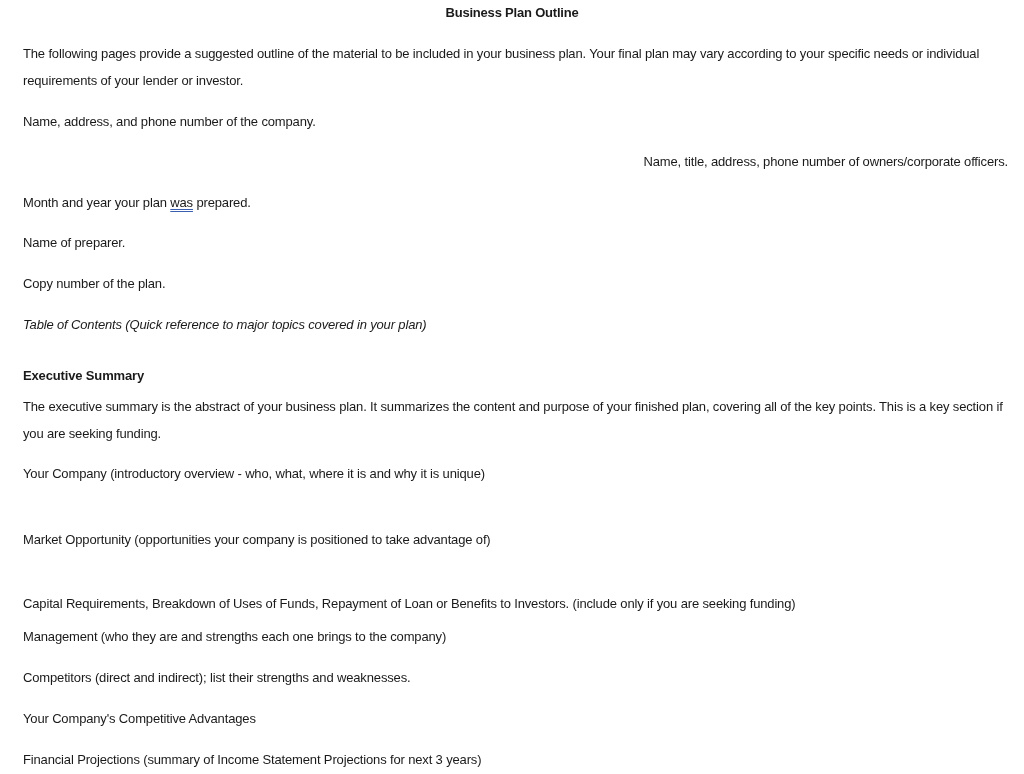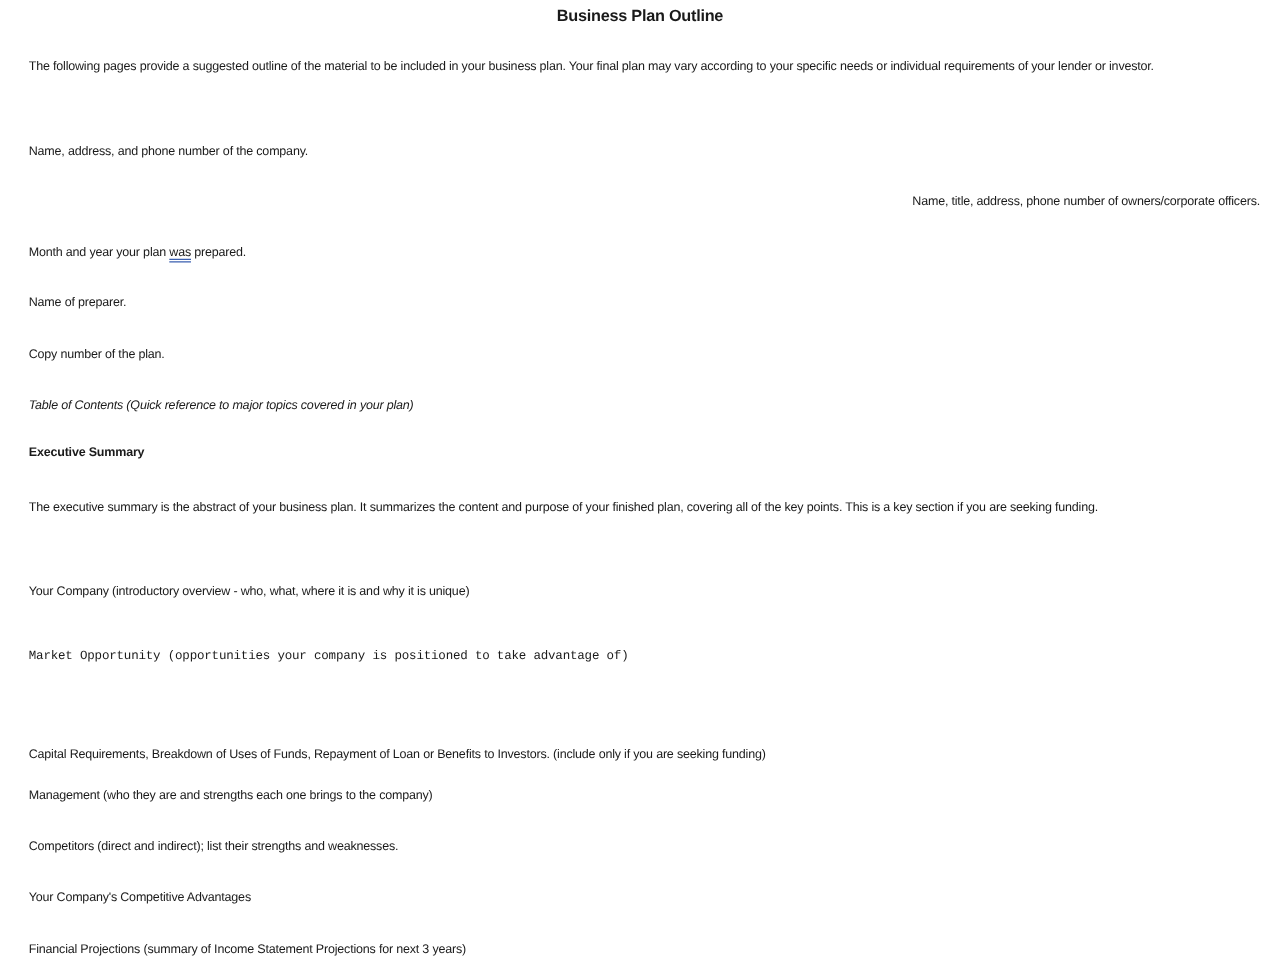--- a/index.html
+++ b/index.html
@@ -30,21 +30,21 @@
       text-align: center;
       font-weight: bold;
       font-size: 13px;
       letter-spacing: -0.2px;
       line-height: 18px;
     }
     .p {
       position: absolute;
       left: 23px;
       width: 985px;
-      font-size: 10px;
+      font-size: 13px;
       line-height: 27px;
       letter-spacing: -0.15px;
       white-space: normal;
     }
     .p.single { white-space: nowrap; }
     .heading {
       font-weight: bold;
     }
     .spell {
       text-decoration: underline;
@@ -67,27 +67,27 @@
   <div class="p single" style="top:148px;text-align:right;">Name, title, address, phone number of owners/corporate officers.</div>
 
   <div class="p single" style="top:189px;"><span>Month and year your plan </span><span class="spell">was</span><span> prepared.</span></div>
 
   <div class="p single" style="top:229px;">Name of preparer.</div>
 
   <div class="p single" style="top:270px;">Copy number of the plan.</div>
 
   <div class="p single" style="top:311px;font-style:italic;">Table of Contents (Quick reference to major topics covered in your plan)</div>
 
-  <div class="p single heading" style="top:349px;">Executive Summary</div>
+  <div class="p single heading" style="top:362px;">Executive Summary</div>
 
   <div class="p" style="top:393px;">The executive summary is the abstract of your business plan. It summarizes the content and purpose of your finished plan, covering all of the key points. This is a key section if you are seeking funding.</div>
 
   <div class="p single" style="top:460px;">Your Company (introductory overview - who, what, where it is and why it is unique)</div>
 
-  <div class="p single" style="top:512px;font-family:Liberation Mono, monospace;">Market Opportunity (opportunities your company is positioned to take advantage of)</div>
+  <div class="p single" style="top:526px;">Market Opportunity (opportunities your company is positioned to take advantage of)</div>
 
   <div class="p single" style="top:542px;margin-top:48px;">Capital Requirements, Breakdown of Uses of Funds, Repayment of Loan or Benefits to Investors. (include only if you are seeking funding)</div>
 
 
   <div class="p single" style="top:623px;">Management (who they are and strengths each one brings to the company)</div>
 
   <div class="p single" style="top:664px;">Competitors (direct and indirect); list their strengths and weaknesses.</div>
 
   <div class="p single" style="top:705px;">Your Company's Competitive Advantages</div>
 

